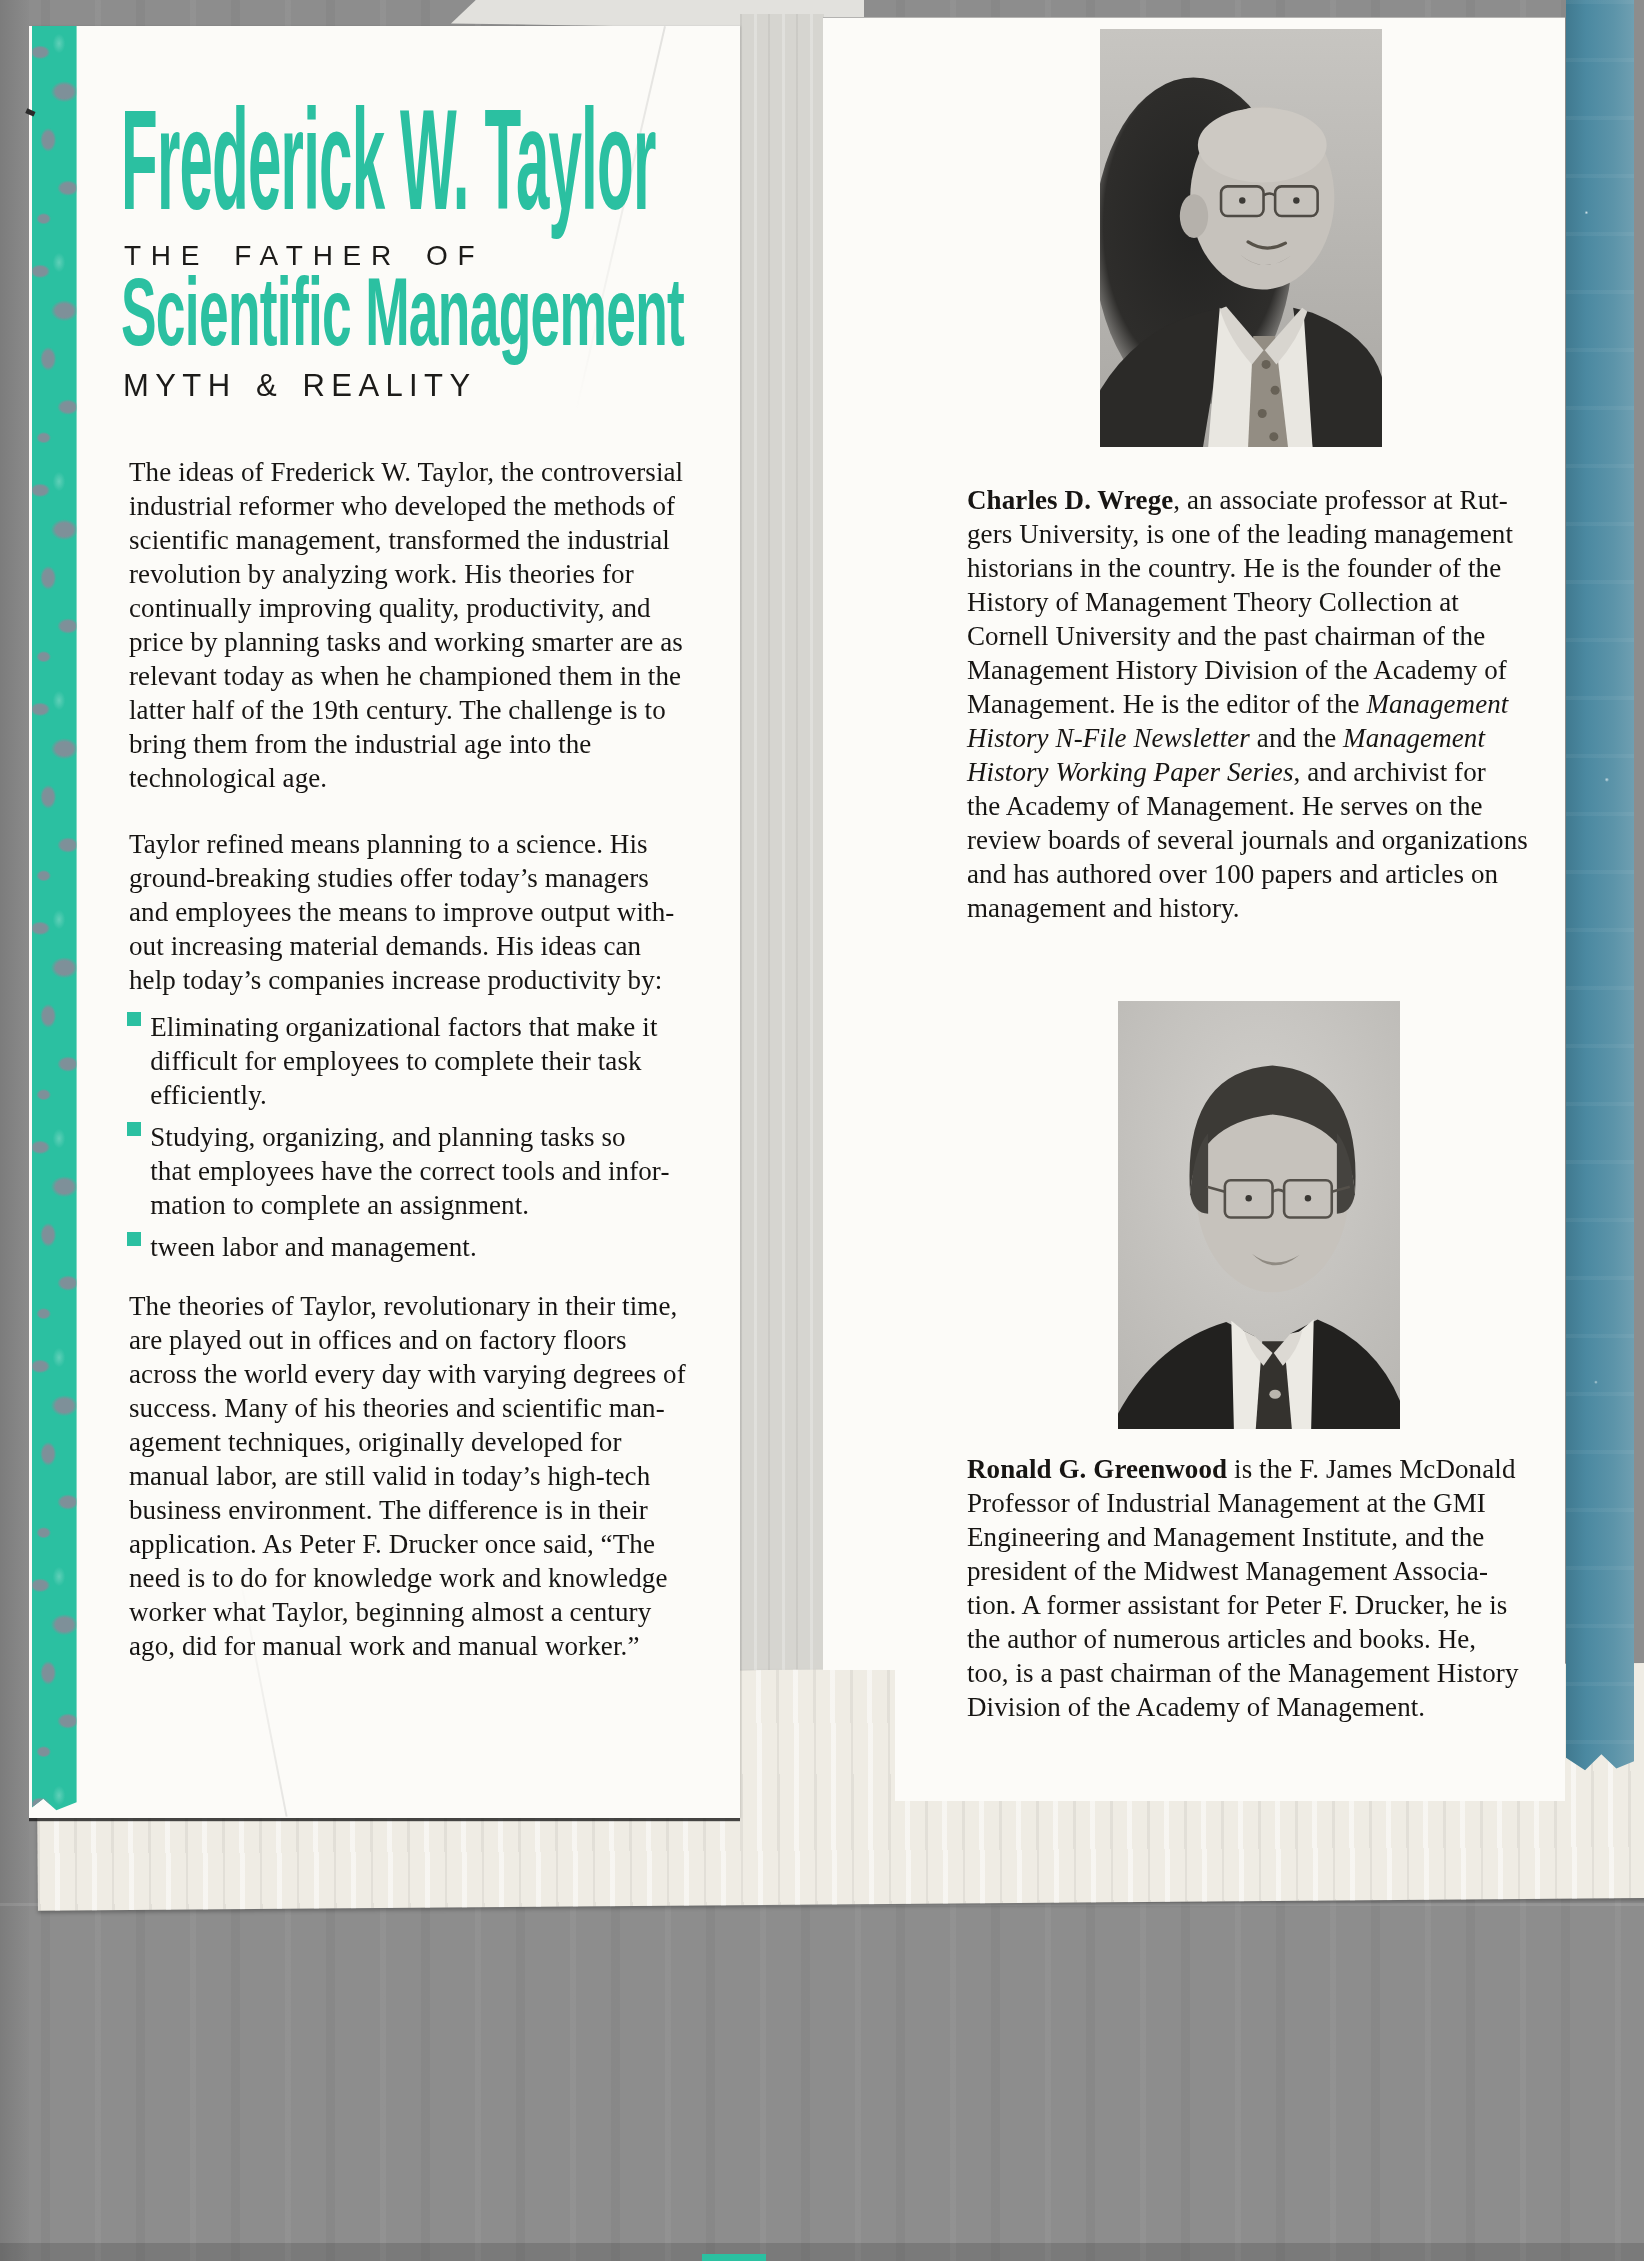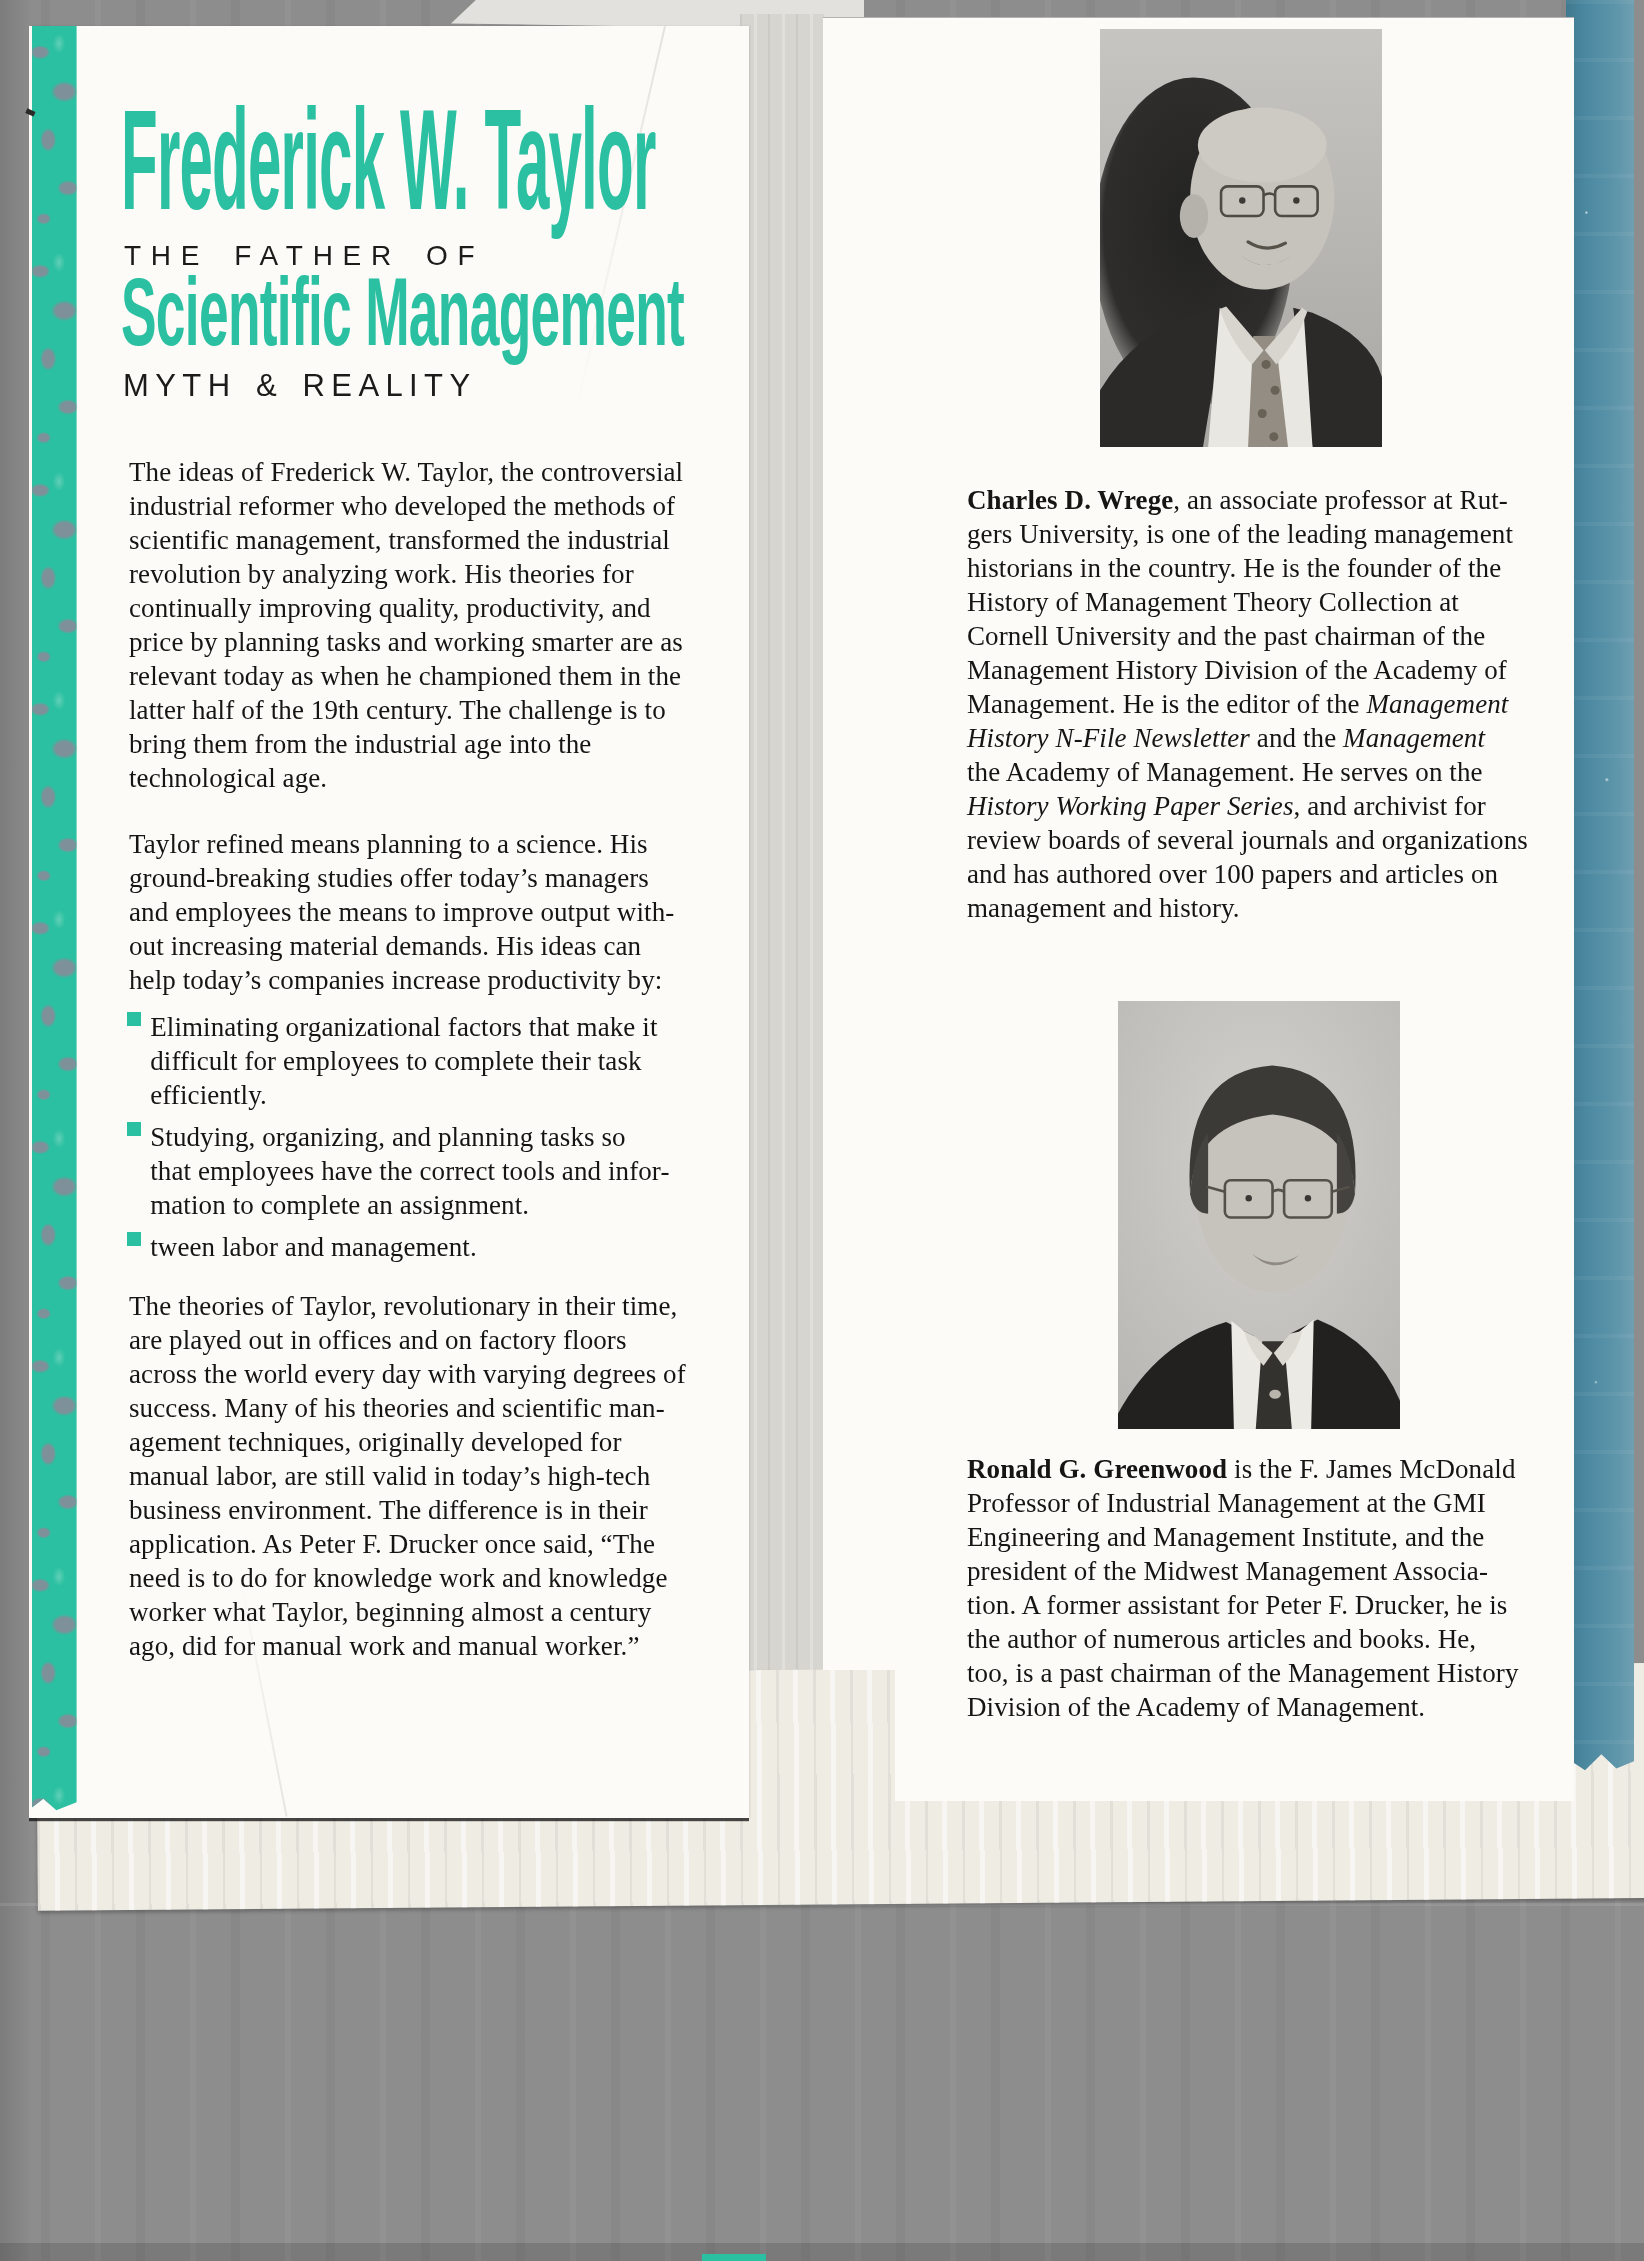--- a/index.html
+++ b/index.html
@@ -39,21 +39,21 @@
                radial-gradient(2.6px 2.6px at 30% 12%,rgba(255,255,255,.8),rgba(255,255,255,0) 70%),
                radial-gradient(3.2px 3.2px at 60% 44%,rgba(255,255,255,.7),rgba(255,255,255,0) 70%),
                radial-gradient(2.6px 2.6px at 44% 78%,rgba(255,255,255,.6),rgba(255,255,255,0) 70%);}
   
   .seam{left:0;top:1903px;width:1644px;height:2.6px;background:rgba(255,255,255,.10);z-index:2;}
   .bottom-shade{left:0;top:2243px;width:1644px;height:18.7px;background:rgba(0,0,0,.13);z-index:2;}
   .bottom-teal{left:702px;top:2254px;width:64px;height:7px;background:var(--teal-accent,#2bc0a1);z-index:5;filter:blur(0.6px);}
   .edge-tick{left:26.4px;top:110px;width:9px;height:4.5px;background:#2a2a2a;z-index:7;transform:rotate(24deg);}
 
   
-  .flap{background:var(--paper-white,#fcfbf8);z-index:5;padding-left:9px;}
+  .flap{background:var(--paper-white,#fcfbf8);z-index:5;}
   .flap-left{left:29px;top:26px;width:711px;height:1792px;
     box-shadow:0 3.2px 0 rgba(20,20,20,.78), 1.3px 0 1.9px rgba(0,0,0,.10);}
   .flap-right{left:823px;top:17px;width:742px;height:1783px;
     border-top:1.9px solid rgba(45,45,45,.35);
     box-shadow:0 3.2px 0 rgba(20,20,20,.75);
     clip-path:polygon(0 0,100% 0,100% 100%,72px 100%,72px 1653px,0 1653px);}
   .teal-strip{position:absolute;left:2.6px;top:0;width:45px;height:1787px;
     background-color:var(--teal-accent,#2bc0a1);
     background-image:
       radial-gradient(17px 11.6px at 18% 12%,var(--teal-strip-gray,#7e9099) 40%,rgba(0,0,0,0) 60%),
@@ -233,22 +233,22 @@
 
     <div class="body-text bio1">
         <div class="line"><span class="b">Charles D. Wrege</span><span>, an associate professor at Rut-</span></div>
         <div class="line"><span>gers University, is one of the leading management</span></div>
         <div class="line"><span>historians in the country. He is the founder of the</span></div>
         <div class="line"><span>History of Management Theory Collection at</span></div>
         <div class="line"><span>Cornell University and the past chairman of the</span></div>
         <div class="line"><span>Management History Division of the Academy of</span></div>
         <div class="line"><span>Management. He is the editor of the </span><span class="i">Management</span></div>
         <div class="line"><span class="i">History N-File Newsletter</span><span> and the </span><span class="i">Management</span></div>
+        <div class="line"><span class="i">History Working Paper Series</span><span>, and archivist for</span></div>
         <div class="line"><span>the Academy of Management. He serves on the</span></div>
-        <div class="line"><span class="i">History Working Paper Series</span><span>, and archivist for</span></div>
         <div class="line"><span>review boards of several journals and organizations</span></div>
         <div class="line"><span>and has authored over 100 papers and articles on</span></div>
         <div class="line"><span>management and history.</span></div>
       </div>
 
     <div class="photo" style="left:295px;top:983px;width:282px;height:428px;">
       <svg viewBox="0 0 438 664" preserveAspectRatio="none">
         <defs>
           <radialGradient id="bg2" cx=".5" cy=".35" r=".9">
             <stop offset="0" stop-color="#d2d0cc"></stop>

